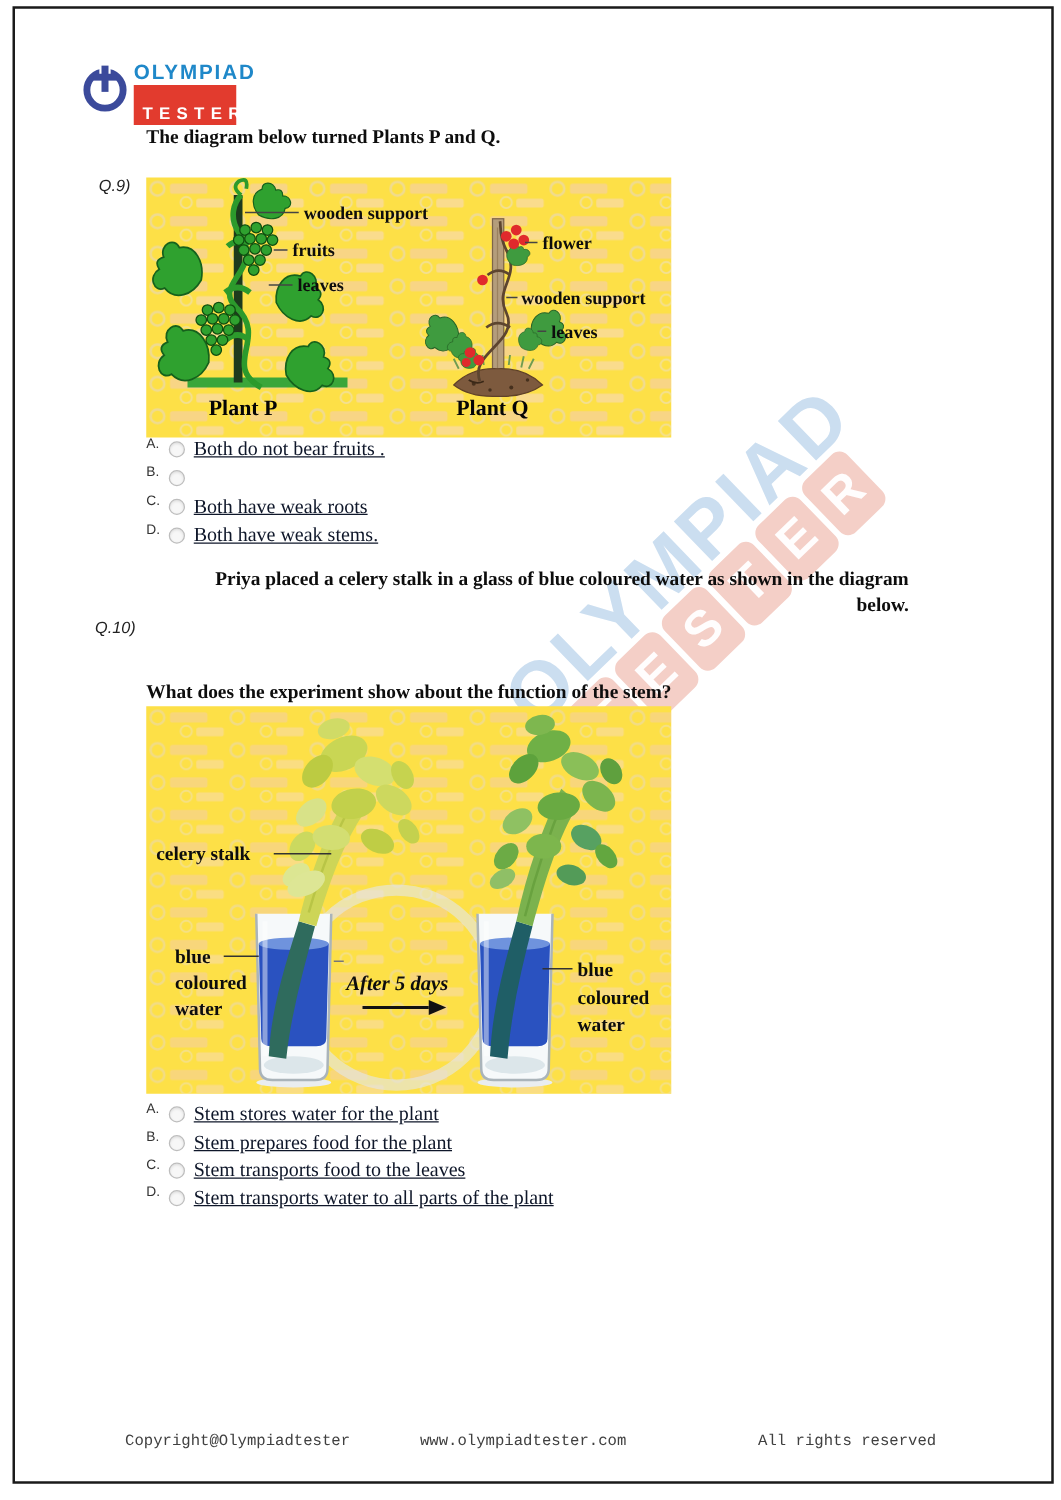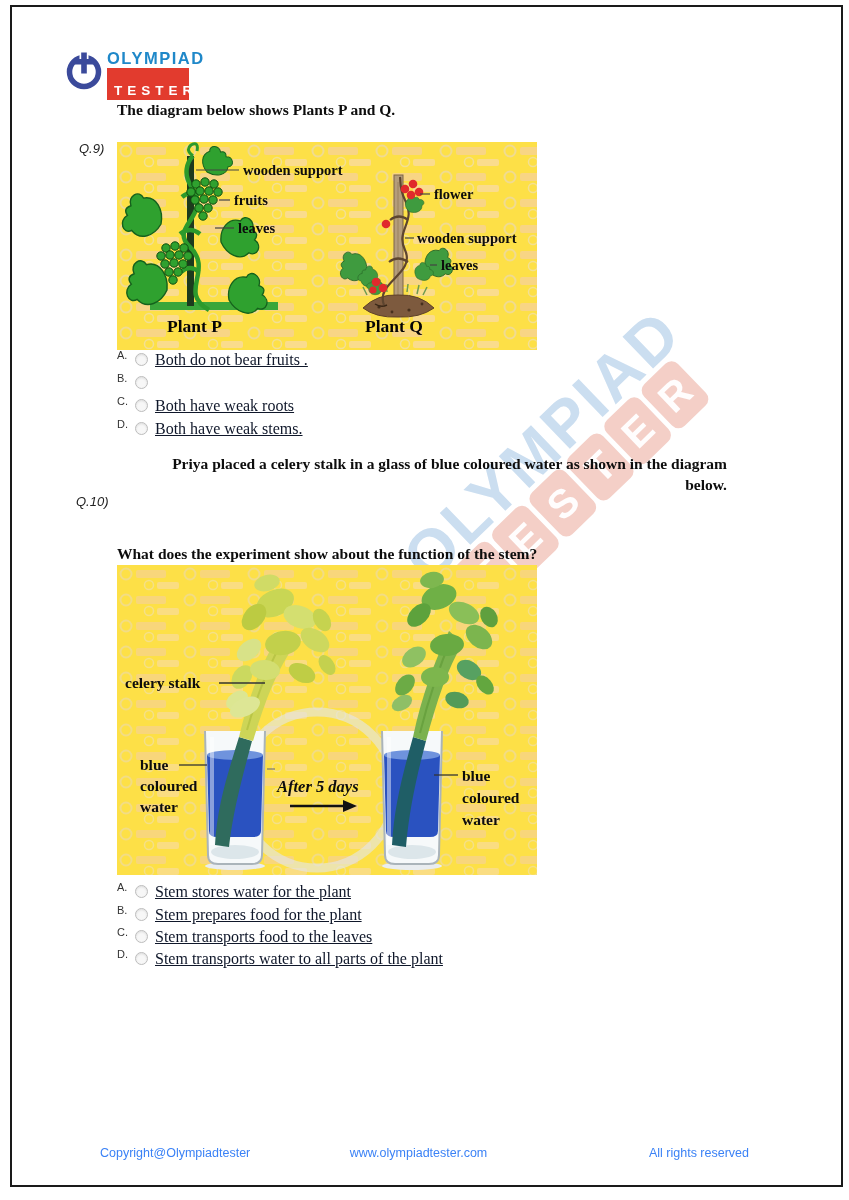--- a/index.html
+++ b/index.html
@@ -55,22 +55,22 @@
     width:17px; flex:0 0 17px; margin-top:-2px;
   }
   .radio {
     width:11px; height:11px; border-radius:50%; border:1.5px solid #bdbdbd;
     background:#f7f7f7; box-shadow:inset 0 1px 2px #ddd;
     flex:0 0 11px; margin:2px 7px 0 1px; cursor:pointer;
   }
   .opt-text { font-size:16px; color:#0f172a; white-space:nowrap;text-decoration:underline; }
   
   .footer-item {
-    position:absolute; top:1146px; font-family:Liberation Sans, sans-serif;
-    font-size:12.5px; color:#3b82f6; z-index:2;
+    position:absolute; top:1146px; font-family:Liberation Mono, monospace;
+    font-size:12.5px; color:#404040; z-index:2;
   }
   .f-left { left:100px; } .f-center { left:0; right:12px; text-align:center; } .f-right { right:100px; }
 </style>
 </head>
 <body>
 
 <div class="page">
   <div class="page-border"></div>
 
   <div class="wm-diag">
@@ -93,21 +93,21 @@
       <rect x="11" y="9.5" width="18" height="5" fill="#3b4a9b"></rect>
     </svg>
     <div class="logo-text">
       <div class="logo-olympiad">OLYMPIAD</div>
       <div class="logo-tester">TESTER</div>
     </div>
   </div>
 
   <div class="qnum" style="left:79px; top:101px;">Q.9)</div>
   <div class="qtext lh185" style="top:101px;">
-    <div>The diagram below shows Plants P and Q.</div>
+    <div>The diagram below turned Plants P and Q.</div>
   </div>
 
   <div class="diagram" style="top:142px; width:420px; height:208px;">
     <svg width="420" height="208" viewBox="0 0 420 208">
       <defs>
         <pattern id="wmtileA" width="64" height="26" patternUnits="userSpaceOnUse">
           <circle cx="9" cy="9" r="5.5" fill="none" stroke="#e2d6da" stroke-width="2"></circle>
           <rect x="19" y="5" width="30" height="8" rx="2" fill="#f2c9c3"></rect>
           <circle cx="32" cy="20" r="4.5" fill="none" stroke="#e9dfe1" stroke-width="1.5"></circle>
           <rect x="40" y="17" width="22" height="7" rx="2" fill="#f6d8d3"></rect>

